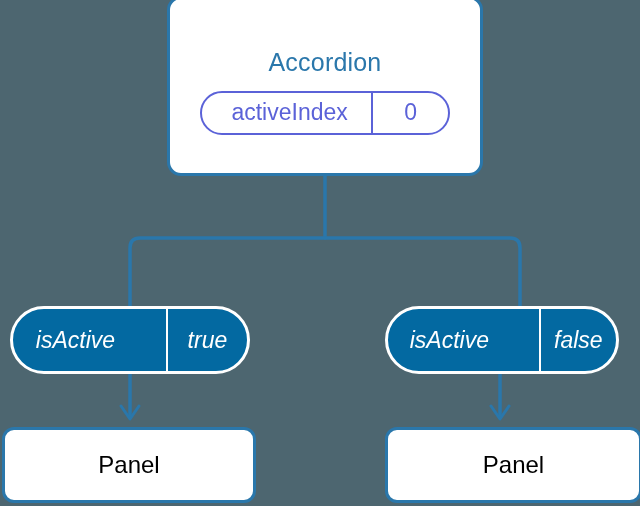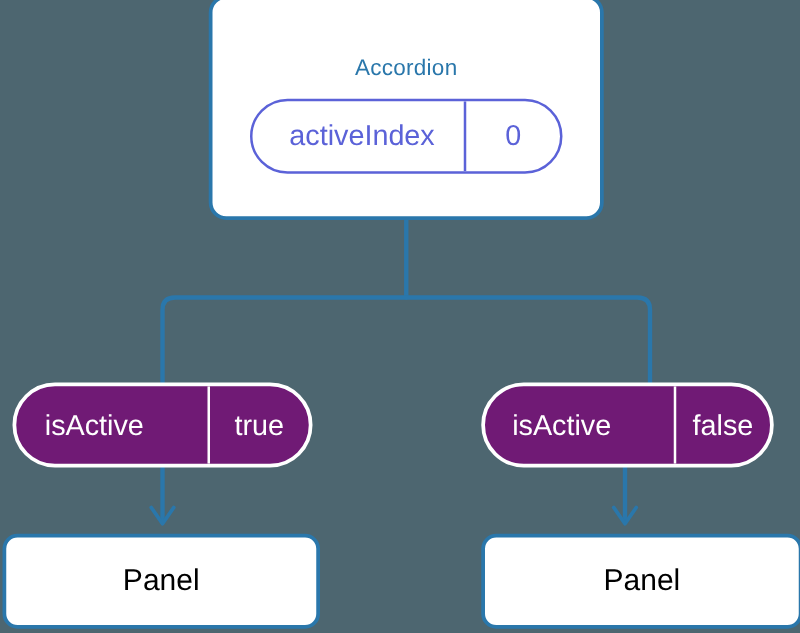--- a/index.html
+++ b/index.html
@@ -46,40 +46,40 @@
     height: 180px;
     border-radius: 14px;
     display: flex;
     flex-direction: column;
     align-items: center;
     justify-content: center;
   }
 
   .card-title {
     color: #2a77ab;
-    font-size: 18px;
+    font-size: 25px;
     letter-spacing: 0.2px;
     margin-top: 10px;
     margin-bottom: 14px;
     white-space: nowrap;
   }
 
   
   .pill {
     display: flex;
     align-items: stretch;
     box-sizing: border-box;
     border-radius: 999px;
     overflow: hidden;
   }
 
   .pill-outline {
     border: 2px solid #5b62d8;
     background: #ffffff;
-    height: 60px;
+    height: 44px;
   }
 
   .pill-outline .pill-key,
   .pill-outline .pill-val {
     color: #5b62d8;
   }
 
   .pill-outline .pill-val {
     border-left: 2px solid #5b62d8;
   }
@@ -95,23 +95,24 @@
 
   #accordion-prop-pill {
     width: 250px;
   }
   #accordion-prop-pill .pill-key { width: 172px; padding-left: 6px; }
   #accordion-prop-pill .pill-val { width: 78px; }
 
   
   .pill-filled {
     position: absolute;
-    background: #701a75;
+    background: #0369a1;
     border: 3px solid #ffffff;
     height: 68px;
+    font-style: italic;
   }
   .pill-filled .pill-key,
   .pill-filled .pill-val {
     color: #ffffff;
     font-size: 23px;
   }
   .pill-filled .pill-val {
     border-left: 2px solid #ffffff;
     margin-left: 28px;
   }

